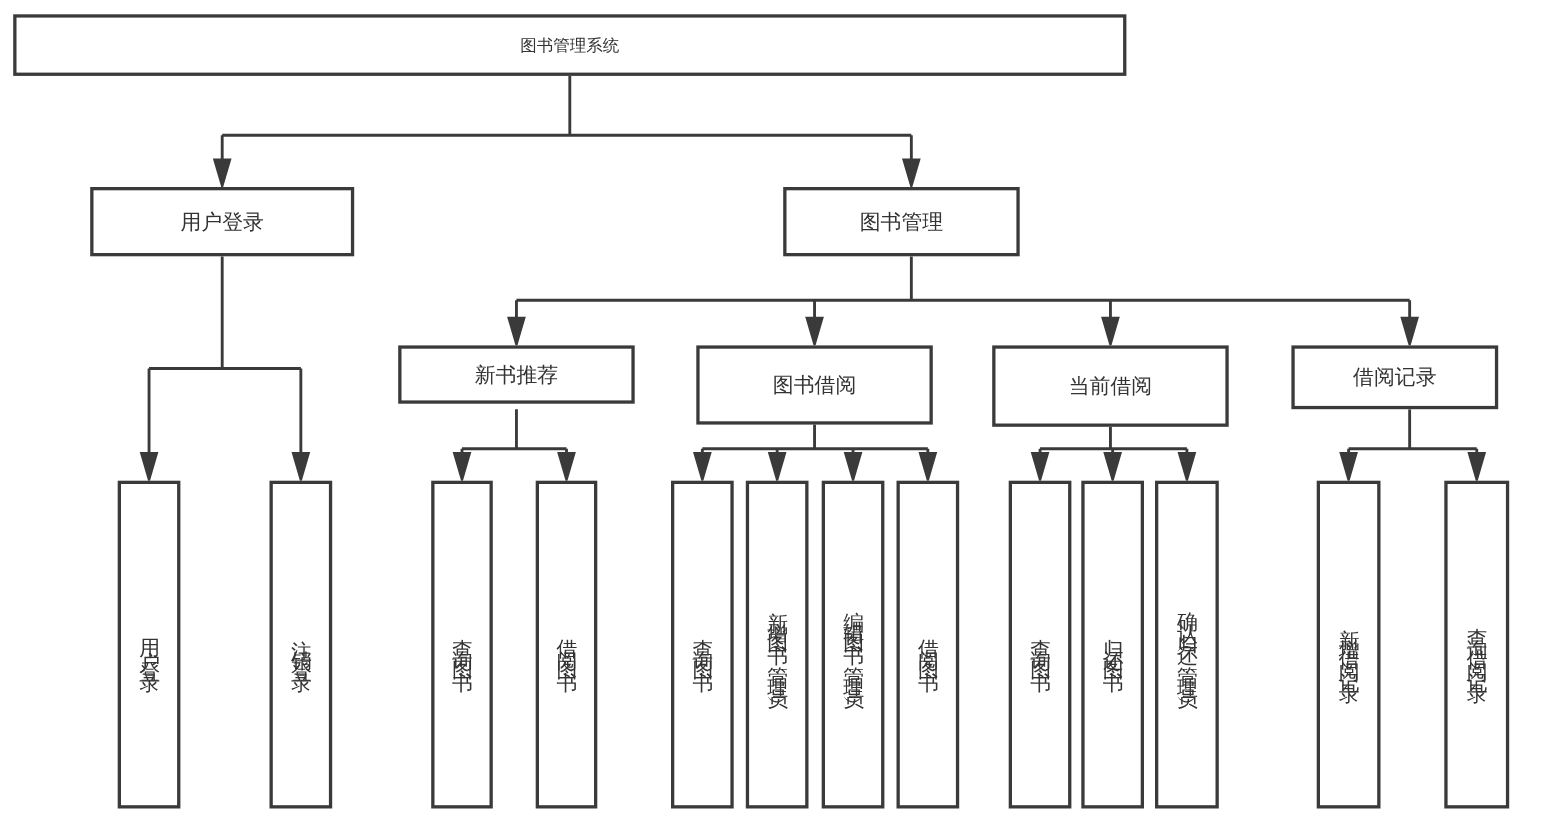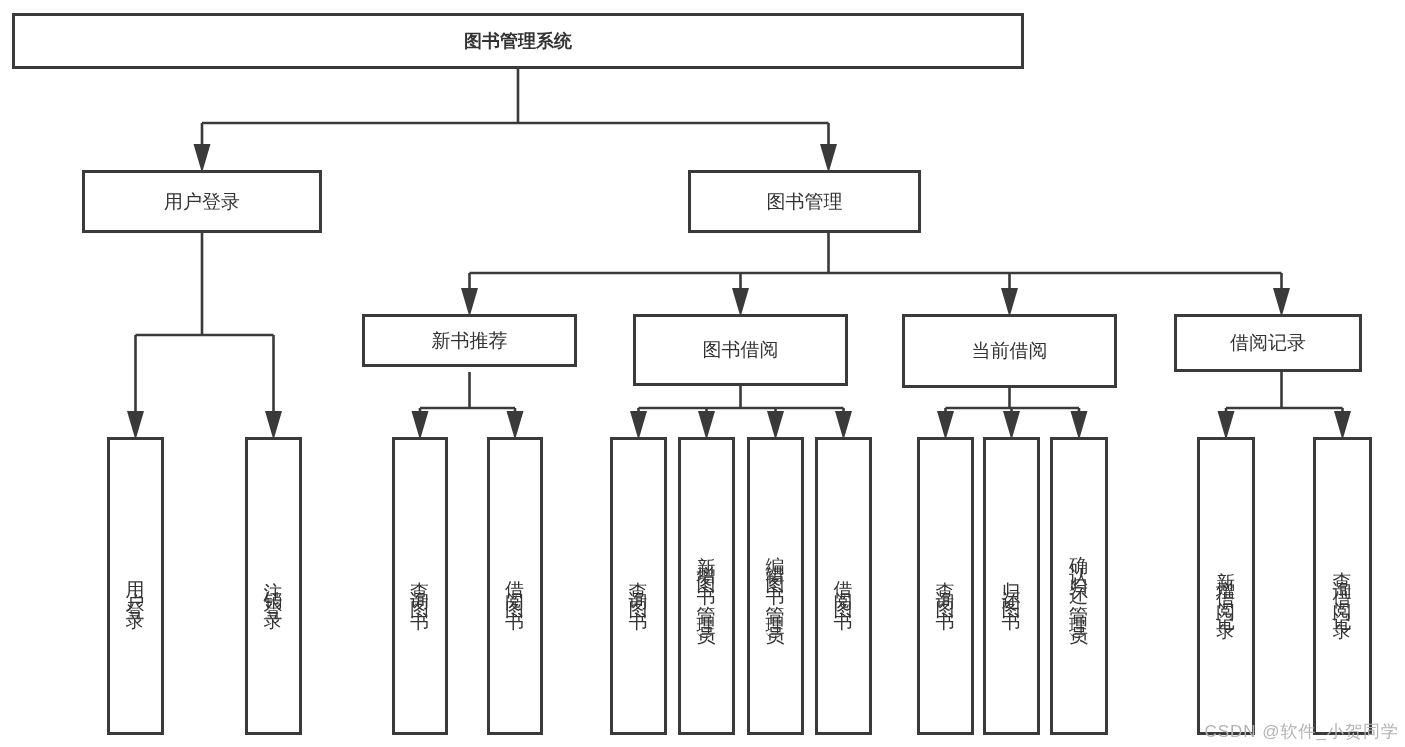--- a/index.html
+++ b/index.html
@@ -28,21 +28,21 @@
     box-sizing: border-box;
     border: 3px solid var(--line, #3a3a3a);
     background: #ffffff;
     display: flex;
     align-items: center;
     justify-content: center;
     color: var(--text, #333333);
     z-index: 2;
     font-size: 19px;
   }
-  .node.root { font-size: 18px; font-weight: bold; }
+  .node.root { font-size: 15px; }
   .node.vertical span {
     writing-mode: vertical-rl;
     text-orientation: mixed;
     letter-spacing: 10px;
     line-height: 1;
     white-space: nowrap;
   }
   #watermark {
     position: absolute;
     right: 6px;
@@ -79,21 +79,21 @@
       <polygon points="1217.5,411 1234.5,411 1226,440" fill="#3a3a3a"></polygon>
       <polygon points="1334,411 1351,411 1342.5,440" fill="#3a3a3a"></polygon>
     </svg>
   <div id="nodes">
       <div class="node root" style="left: 12px; top: 13px; width: 1012px; height: 56px;">
         <span>图书管理系统</span>
       </div>
       <div class="node" style="left: 82px; top: 170px; width: 240px; height: 63px;">
         <span>用户登录</span>
       </div>
-      <div class="node" style="left: 688px; top: 170px; width: 233px; height: 63px;">
+      <div class="node" style="left: 712px; top: 170px; width: 215px; height: 63px;">
         <span>图书管理</span>
       </div>
       <div class="node" style="left: 362px; top: 314px; width: 215px; height: 53px;">
         <span>新书推荐</span>
       </div>
       <div class="node" style="left: 633px; top: 314px; width: 215px; height: 72px;">
         <span>图书借阅</span>
       </div>
       <div class="node" style="left: 902px; top: 314px; width: 215px; height: 74px;">
         <span>当前借阅</span>
@@ -134,14 +134,13 @@
       <div class="node vertical" style="left: 1050px; top: 437px; width: 58px; height: 298px;">
         <span>确认归还（管理员）</span>
       </div>
       <div class="node vertical" style="left: 1197px; top: 437px; width: 58px; height: 298px;">
         <span>新增借阅记录</span>
       </div>
       <div class="node vertical" style="left: 1313px; top: 437px; width: 59px; height: 298px;">
         <span>查询借阅记录</span>
       </div>
     </div>
-  <div id="watermark">CSDN @软件_小贺同学</div>
 </div>
 
 </body></html>

